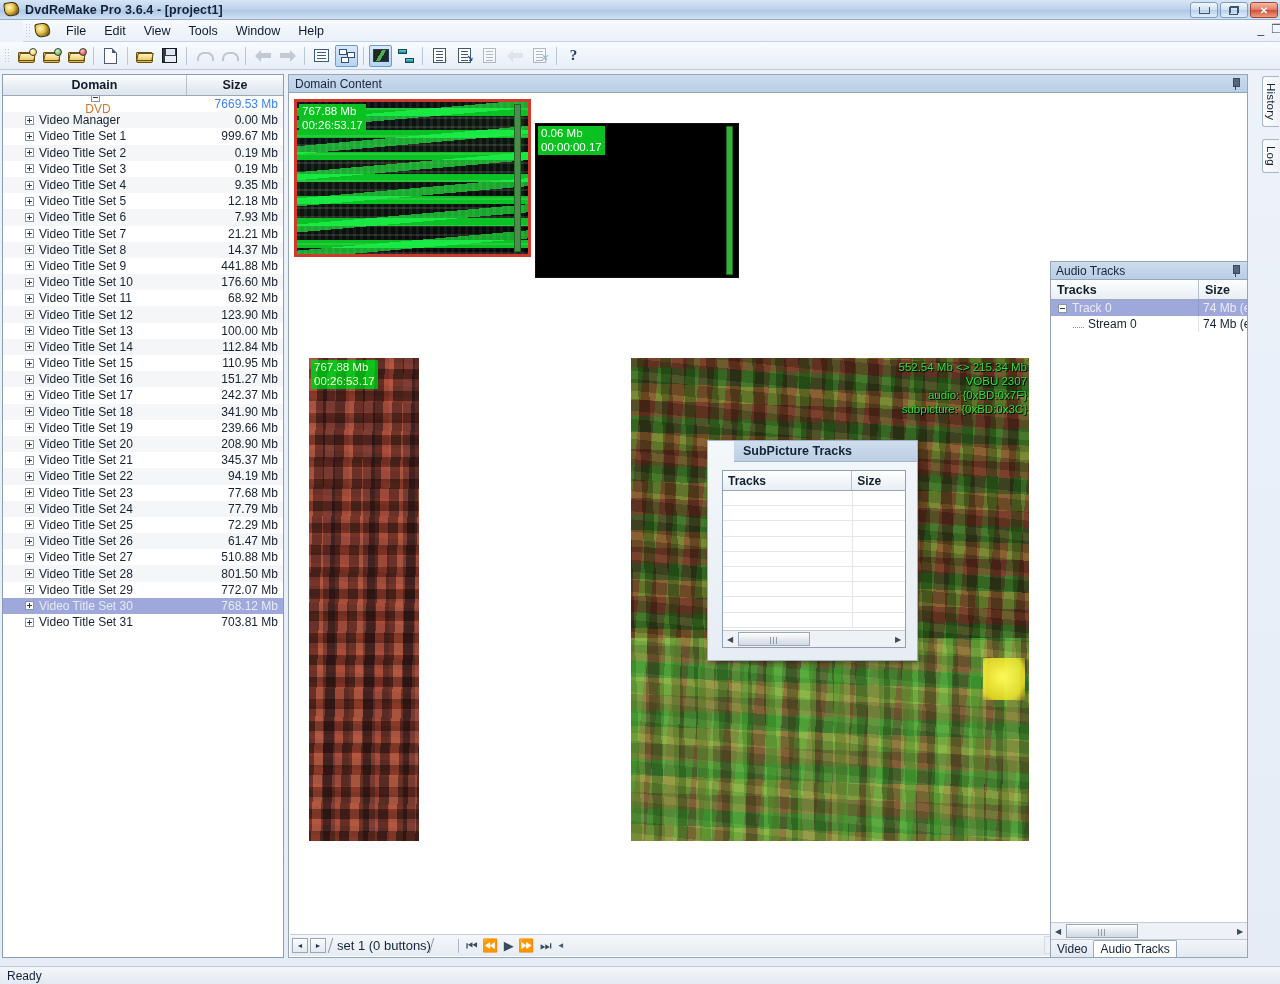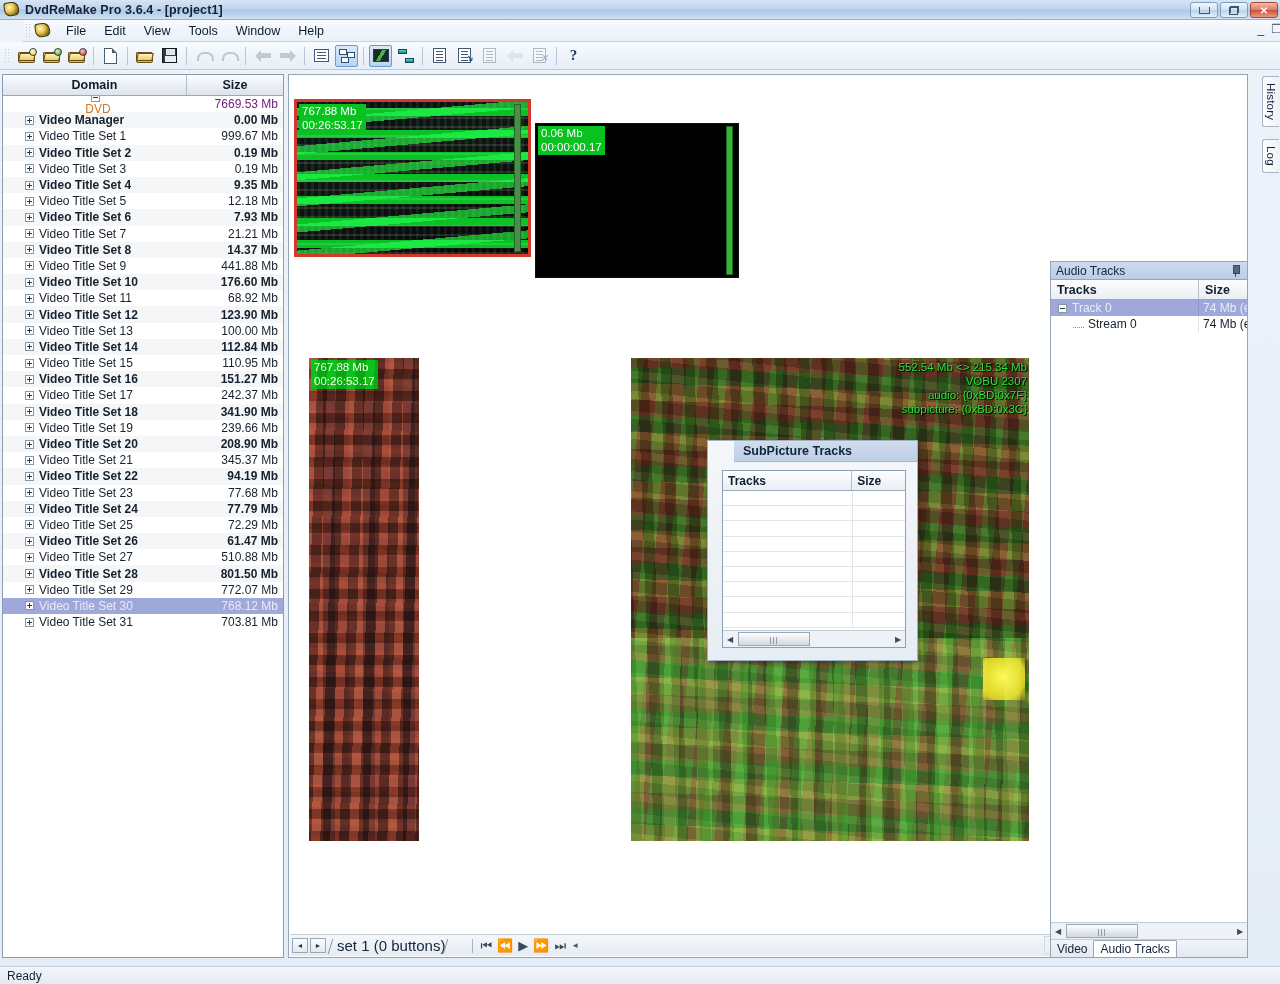--- a/index.html
+++ b/index.html
@@ -160,23 +160,23 @@
     background: linear-gradient(#fdfefe,#e8edf3 60%,#dde4ec);
     border-bottom: 1px solid #9aa9ba; }
   .tree-head .th {
     font-weight: bold; font-size: 12.5px; color: #101c2b;
     display: flex; align-items: center; justify-content: center;
   }
   .tree-head .th.domain { width: 184px; border-right: 1px solid #b6c1cd; }
   .tree-head .th.size   { width: 96px; }
   .tree-body { height: 861px; overflow: hidden; }
   .trow { display: flex; height: 16.2px; align-items: center; font-size: 12px; color: #16212e; }
-  .trow.alt { background: #f5f6f8; font-weight: bold; }
+  .trow.alt { background: #f5f6f8; }
   .trow.root .tname { color: #d4762a; flex-direction: column; }
-  .trow.root .tsize { color: #701a75; }
+  .trow.root .tsize { color: #3b82f6; }
   .trow.sel { background: #9fa8da; color: #fff; }
   .trow.sel .tname, .trow.sel .tsize { color: #e8eaf6; }
   .tname { width: 184px; display: flex; align-items: center; padding-left: 6px; }
   .tname.child { padding-left: 22px; }
   .tsize { width: 96px; text-align: right; padding-right: 5px; }
   .expander {
     width: 9px; height: 9px; border: 1px solid #8697a8; background: #fff;
     margin-right: 5px; position: relative; flex: none;
   }
   .expander::before {
@@ -375,21 +375,21 @@
 
   
   .dc-bottom {
     position:absolute; left:1px; right:1px; bottom:1px; height:22px;
     background:linear-gradient(#f4f7fa,#e6ecf3); border-top:1px solid #c3ced9;
     display:flex; align-items:center;
   }
   .navbtn { width:16px; height:15px; margin-left:2px;
     background:linear-gradient(#fcfdfe,#e3e9f0); border:1px solid #9aa8b6;
     display:flex;align-items:center;justify-content:center;font-size:7px;color:#27384b;}
-  .tabslash { display:flex; align-items:flex-end; margin-left:4px; font-size:15px; color:#14243a; }
+  .tabslash { display:flex; align-items:flex-start; margin-left:4px; font-size:13px; color:#14243a; }
   .tabslash .sl { display:inline-block; width:7px; height:15px;
       border-left:1px solid #8795a5; transform: skewX(-17deg); }
   .playctl { display:flex; align-items:center; gap:5px; margin-left:20px; color:#2a3c50; }
   .playctl .sep { width:1px;height:14px;background:#a8b5c3;margin-right:2px;}
   .glyph { font-size:13px; line-height:1; color:#3a4a5c; }
   .bottom-scroll {
     position:absolute; right:2px; bottom:2px; width:200px; height:18px;
     display:flex; align-items:center; background:#eef1f5; border:1px solid #d2dae3;
   }
 
@@ -774,20 +774,24 @@
           <div class="tname child">
             <span class="expander plus"></span>
             <span>Video Title Set 31</span>
           </div>
           <div class="tsize">703.81 Mb</div>
         </div>
       </div>
   </div>
 
   <div class="dc-panel">
+    <div class="dc-head">
+      <span>Domain Content</span>
+      <span class="pin"></span>
+    </div>
 
     <div class="thumb-row">
       <div class="thumb t1">
         <div class="noise1"></div>
         <div class="vbar"></div>
         <div class="ovl">
           <div>767.88 Mb</div>
           <div>00:26:53.17</div>
         </div>
       </div>

